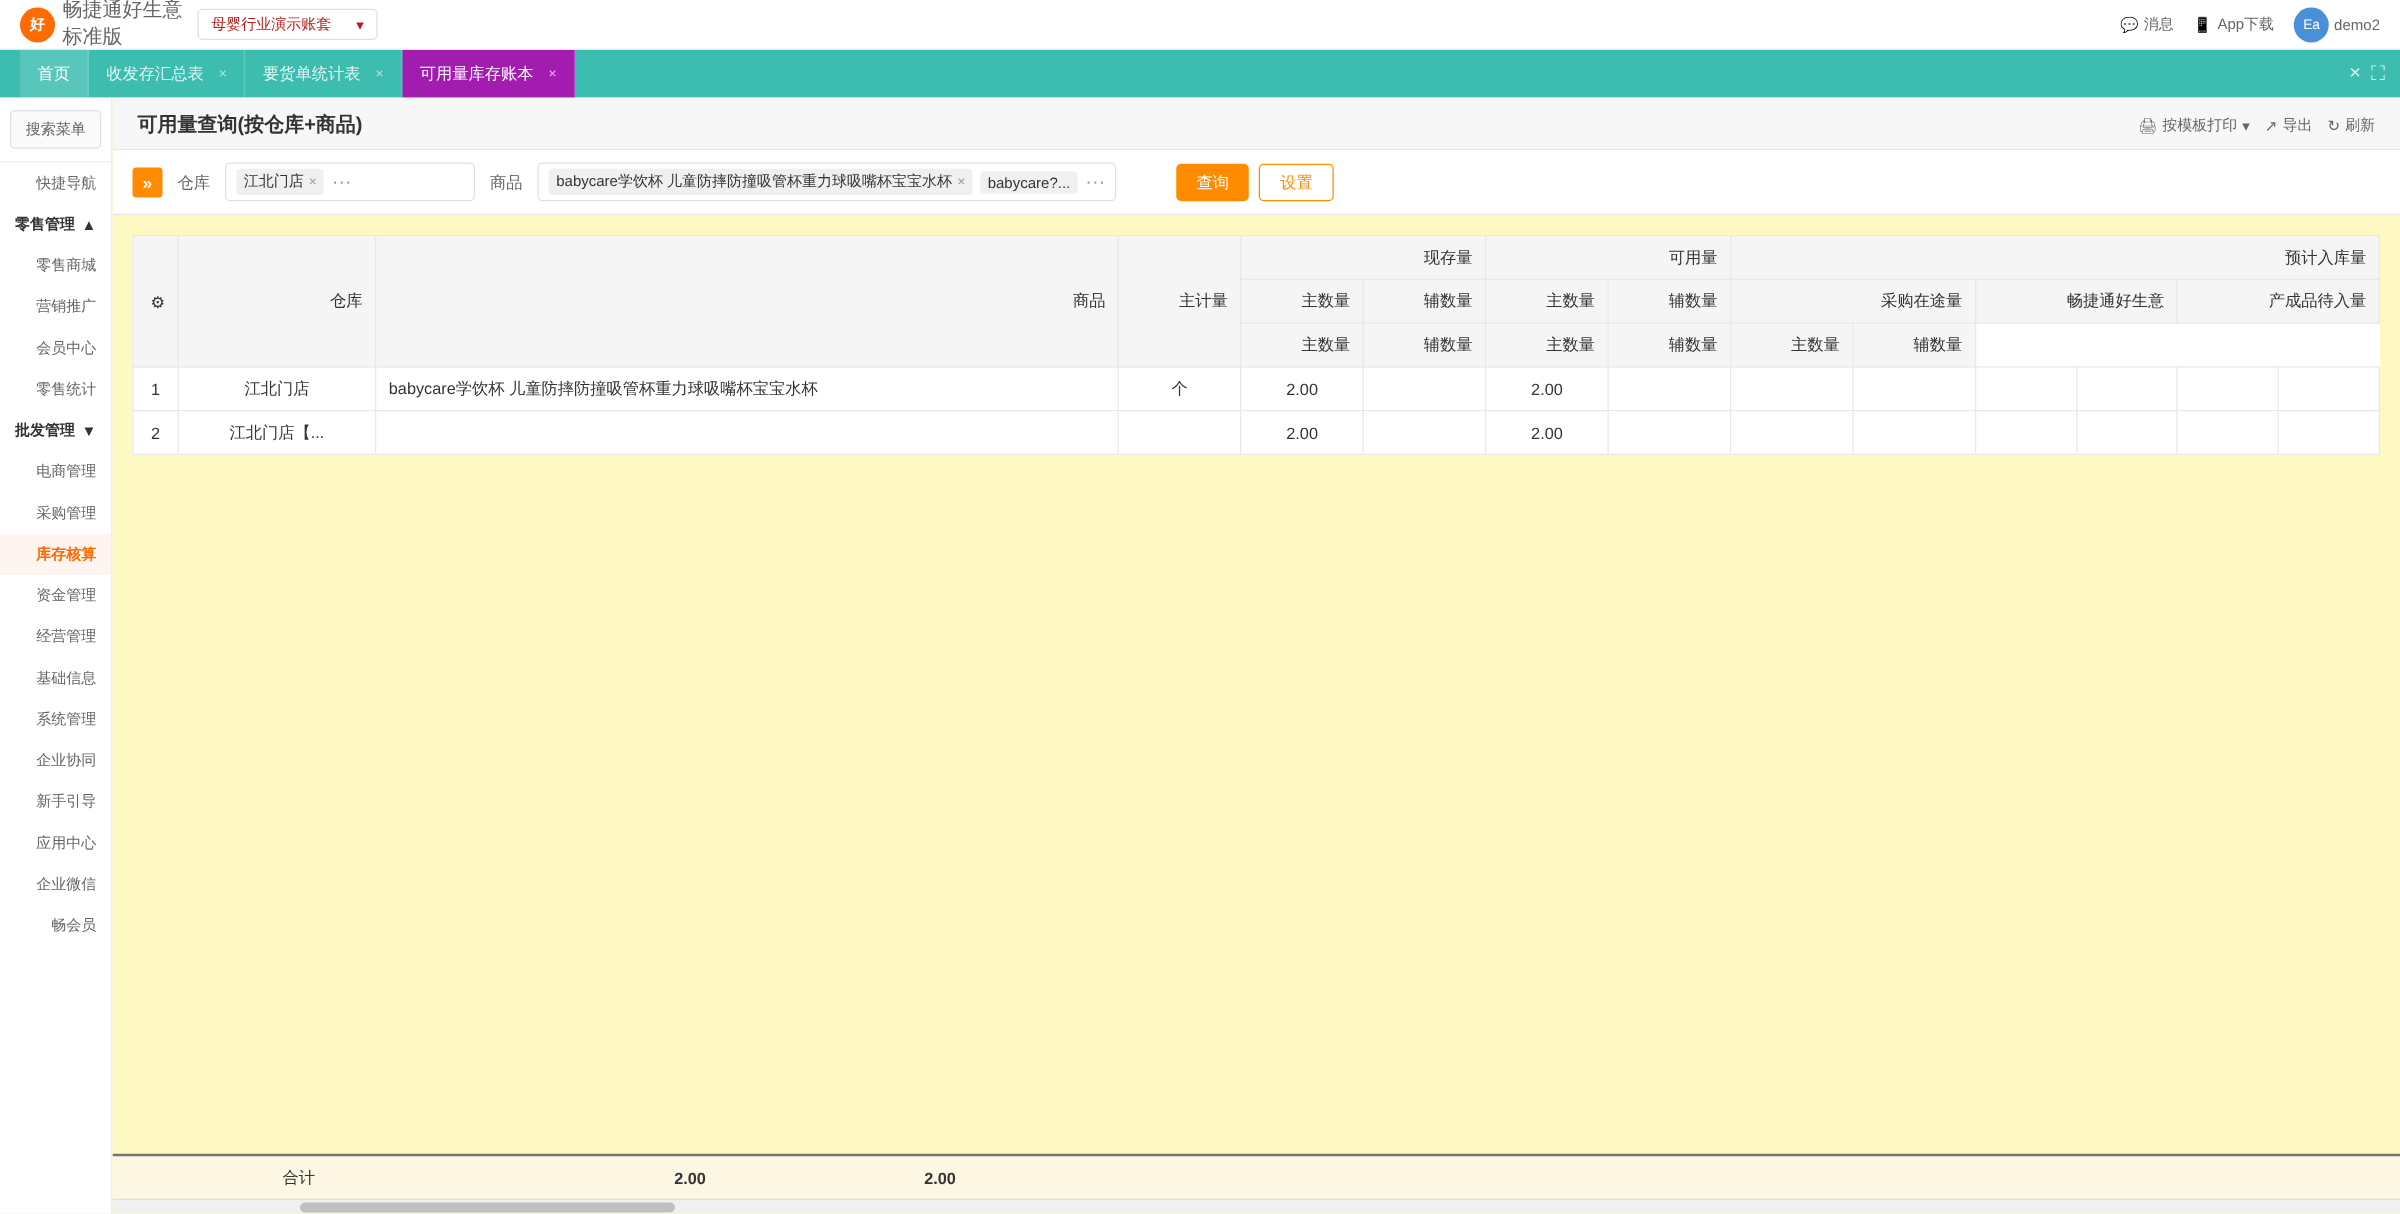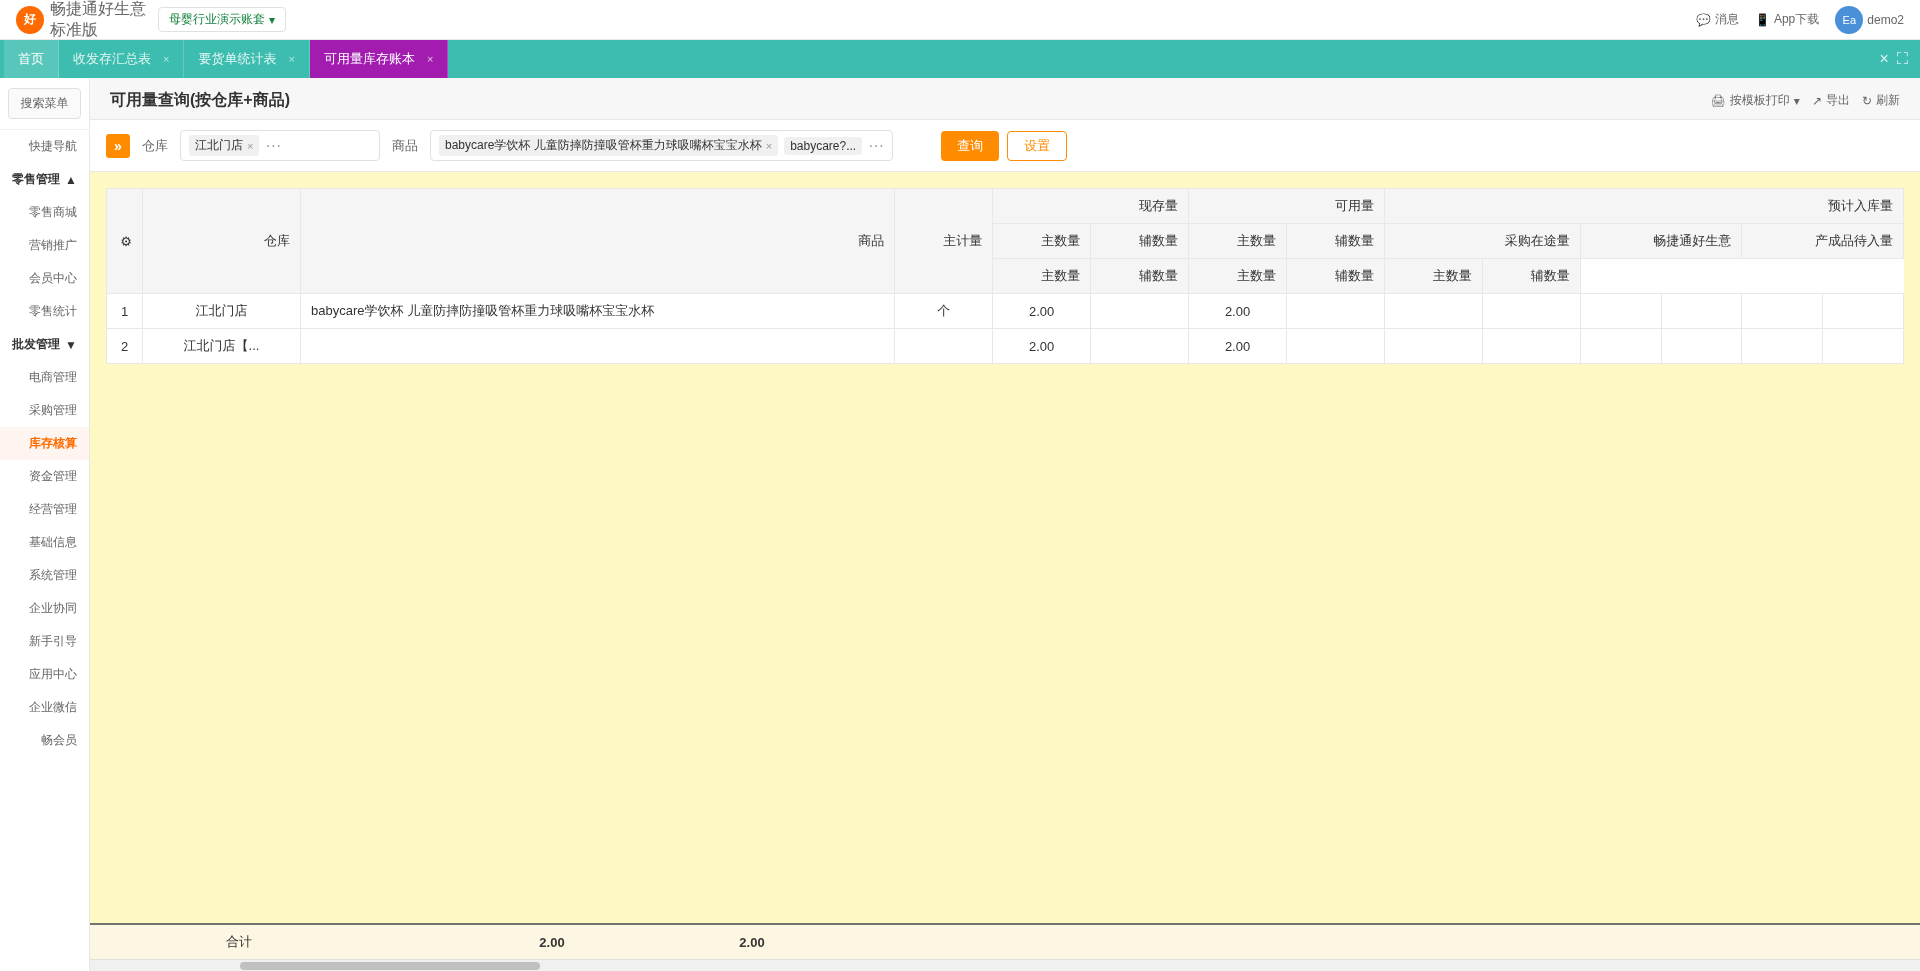--- a/index.html
+++ b/index.html
@@ -13,33 +13,33 @@
       align-items: center;
       justify-content: space-between;
       padding: 0 16px;
       border-bottom: 1px solid #e8e8e8;
       flex-shrink: 0;
     }
     .top-bar-left { display: flex; align-items: center; gap: 12px; }
     .logo-area { display: flex; align-items: center; gap: 6px; }
     .logo-icon { width: 28px; height: 28px; background: #ff6b00; border-radius: 50%; display: flex; align-items: center; justify-content: center; color: white; font-size: 12px; font-weight: bold; }
     .logo-text { font-size: 16px; color: #666; line-height: 1.3; }
-    .industry-selector { display: flex; align-items: center; gap: 4px; border: 1px solid #e0e0e0; border-radius: 4px; padding: 3px 10px; font-size: 12px; color: #15803d; cursor: pointer; background: #fff; }
+    .industry-selector { display: flex; align-items: center; gap: 20px; border: 1px solid #e0e0e0; border-radius: 4px; padding: 3px 10px; font-size: 12px; color: #b91c1c; cursor: pointer; background: #fff; }
     .top-bar-right { display: flex; align-items: center; gap: 16px; }
     .top-bar-action { display: flex; align-items: center; gap: 4px; font-size: 12px; color: #666; cursor: pointer; }
     .avatar { width: 28px; height: 28px; border-radius: 50%; background: #4a90d9; display: flex; align-items: center; justify-content: center; color: white; font-size: 11px; }
 
     
     .tab-bar {
       height: 38px;
       background: #3dbdaf;
       display: flex;
       align-items: stretch;
       flex-shrink: 0;
-      padding-left: 4px;
+      padding-left: 16px;
     }
     .tab-item {
       display: flex;
       align-items: center;
       padding: 0 14px;
       font-size: 13px;
       color: rgba(255,255,255,0.85);
       cursor: pointer;
       border-right: 1px solid rgba(255,255,255,0.2);
       gap: 8px;

